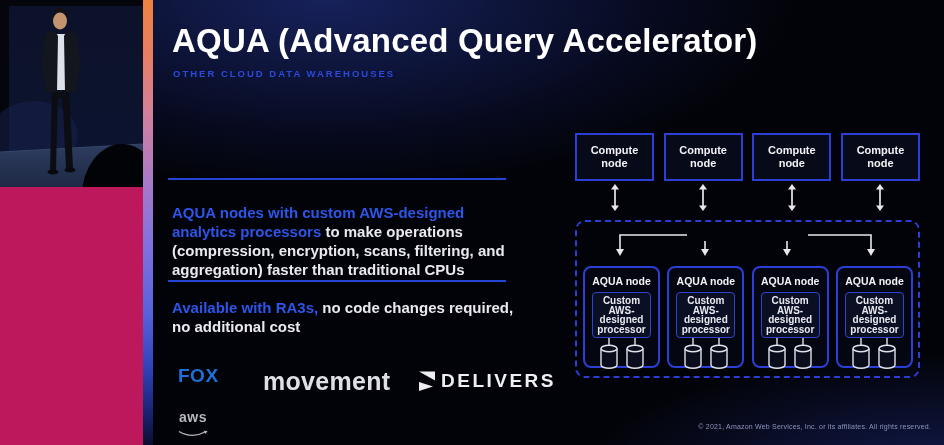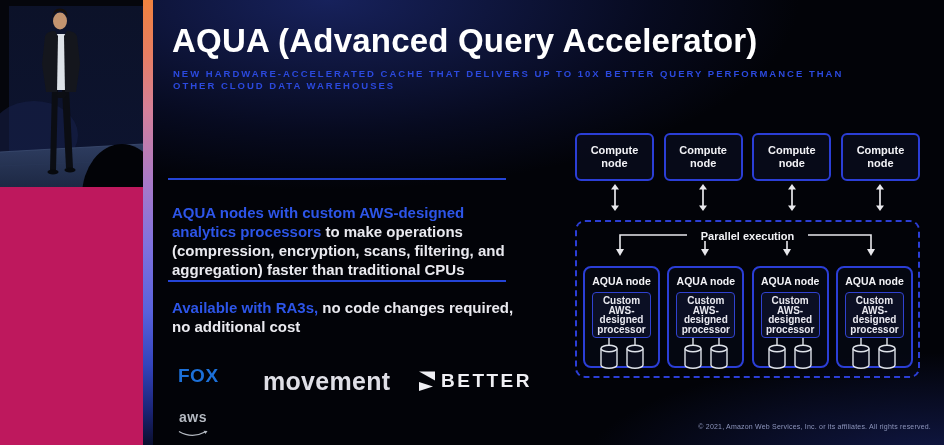--- a/index.html
+++ b/index.html
@@ -34,21 +34,21 @@
   .logo-accenture{position:absolute;left:110px;top:367px;font-size:25px;font-weight:600;color:#dfdfe6;letter-spacing:.3px;}
   .logo-sisense{position:absolute;left:264px;top:370px;display:flex;align-items:center;gap:5px;color:#efeff3;}
   .logo-sisense .word{font-size:19px;font-weight:700;letter-spacing:2.5px;}
 
   .aws-logo{position:absolute;left:22px;top:411px;width:36px;color:#b4b9c1;text-align:center;}
   .aws-logo .aws-word{font-size:14px;font-weight:700;letter-spacing:.5px;line-height:13px;}
   .copyright{position:absolute;right:13px;top:423px;font-size:7px;color:#8d95bb;letter-spacing:.2px;}
 
   
   .compute-row{position:absolute;left:422px;top:133px;width:345px;display:flex;justify-content:space-between;}
-  .compute-box{box-sizing:border-box;width:79px;height:48px;border:2px solid #2b3ed6;border-radius:6px;
+  .compute-box{box-sizing:border-box;width:79px;height:48px;border:2px solid #2b3ed6;border-radius:0;
     background:rgba(10,14,34,.65);display:flex;align-items:center;justify-content:center;text-align:center;
     font-size:11px;font-weight:700;color:#f2f2f6;line-height:13px;padding:0 10px;}
   .arrow-row{position:absolute;left:422px;top:184px;width:345px;display:flex;justify-content:space-between;}
   .arrow-cell{width:79px;display:flex;justify-content:center;}
 
   .dashed-box{position:absolute;left:422px;top:220px;width:345px;height:158px;box-sizing:border-box;
     border:2px dashed #2b3ed6;border-radius:10px;}
   .parallel-label{position:absolute;left:422px;top:230px;width:345px;text-align:center;
     font-size:11px;font-weight:600;color:#f2f2f6;}
   .branch-svg{position:absolute;left:422px;top:226px;}
@@ -102,39 +102,38 @@
       <ellipse cx="122" cy="196" rx="40" ry="52" fill="#020307"></ellipse>
     </svg>
   </div>
 
   <div class="gradient-strip"></div>
 
   <div class="slide">
 
     <div class="title">AQUA (Advanced Query Accelerator)</div>
     <div class="subtitle">
-      <div>NEW HARDWARE-ACCELERATED CACHE THAT DELIVERS UP TO 10X BETTER QUERY PERFORMANCE THAN</div>
       <div>OTHER CLOUD DATA WAREHOUSES</div>
     </div>
 
     <div class="divider d1"></div>
 
     <div class="bullet b2"><span class="hl">AQUA nodes with custom AWS-designed analytics processors</span><span> to make operations (compression, encryption, scans, filtering, and aggregation) faster than traditional CPUs</span></div>
     <div class="divider d2"></div>
 
     <div class="bullet b3"><span class="hl">Available with RA3s,</span><span> no code changes required, no additional cost</span></div>
 
     <div class="logo-fox">FOX</div>
     <div class="logo-accenture">movement</div>
     <div class="logo-sisense">
       <svg width="19" height="22" viewBox="0 0 19 22">
         <polygon points="2,1.5 18,1.5 18,10.5" fill="#efeff3"></polygon>
         <polygon points="2,12 2,21 16,16.5" fill="#efeff3"></polygon>
       </svg>
-      <span class="word">BETTER</span>
+      <span class="word">DELIVERS</span>
     </div>
 
     <div class="aws-logo">
       <div class="aws-word">aws</div>
       <svg width="30" height="8" viewBox="0 0 30 8">
         <path d="M1,1.5 Q14,9 27,2" fill="none" stroke="#b4b9c1" stroke-width="1.4"></path>
         <polygon points="29.5,1 25.5,0.8 27.5,4" fill="#b4b9c1"></polygon>
       </svg>
     </div>
 
@@ -183,21 +182,20 @@
     <svg class="branch-svg" width="345" height="42" viewBox="0 0 345 42">
       <polyline points="112,9 45,9 45,24" fill="none" stroke="#e8e8ec" stroke-width="1.6"></polyline>
       <polygon points="45,30 41,23 49,23" fill="#e8e8ec"></polygon>
       <polyline points="233,9 296,9 296,24" fill="none" stroke="#e8e8ec" stroke-width="1.6"></polyline>
       <polygon points="296,30 292,23 300,23" fill="#e8e8ec"></polygon>
       <line x1="130" y1="15" x2="130" y2="24" stroke="#e8e8ec" stroke-width="1.6"></line>
       <polygon points="130,30 126,23 134,23" fill="#e8e8ec"></polygon>
       <line x1="212" y1="15" x2="212" y2="24" stroke="#e8e8ec" stroke-width="1.6"></line>
       <polygon points="212,30 208,23 216,23" fill="#e8e8ec"></polygon>
     </svg>
-    <div class="parallel-label">Parallel execution</div>
 
     <div class="aqua-row">
 
       <div class="aqua-box">
         <div class="aqua-title">AQUA node</div>
         <div class="proc-box">Custom AWS-designed processor</div>
         <svg class="cyl-svg" width="56" height="34" viewBox="0 0 56 34">
           <g stroke="#dfe3ea" stroke-width="1.4" fill="#0a0d1c">
             <line x1="15" y1="0" x2="15" y2="7"></line>
               <line x1="41" y1="0" x2="41" y2="7"></line>

